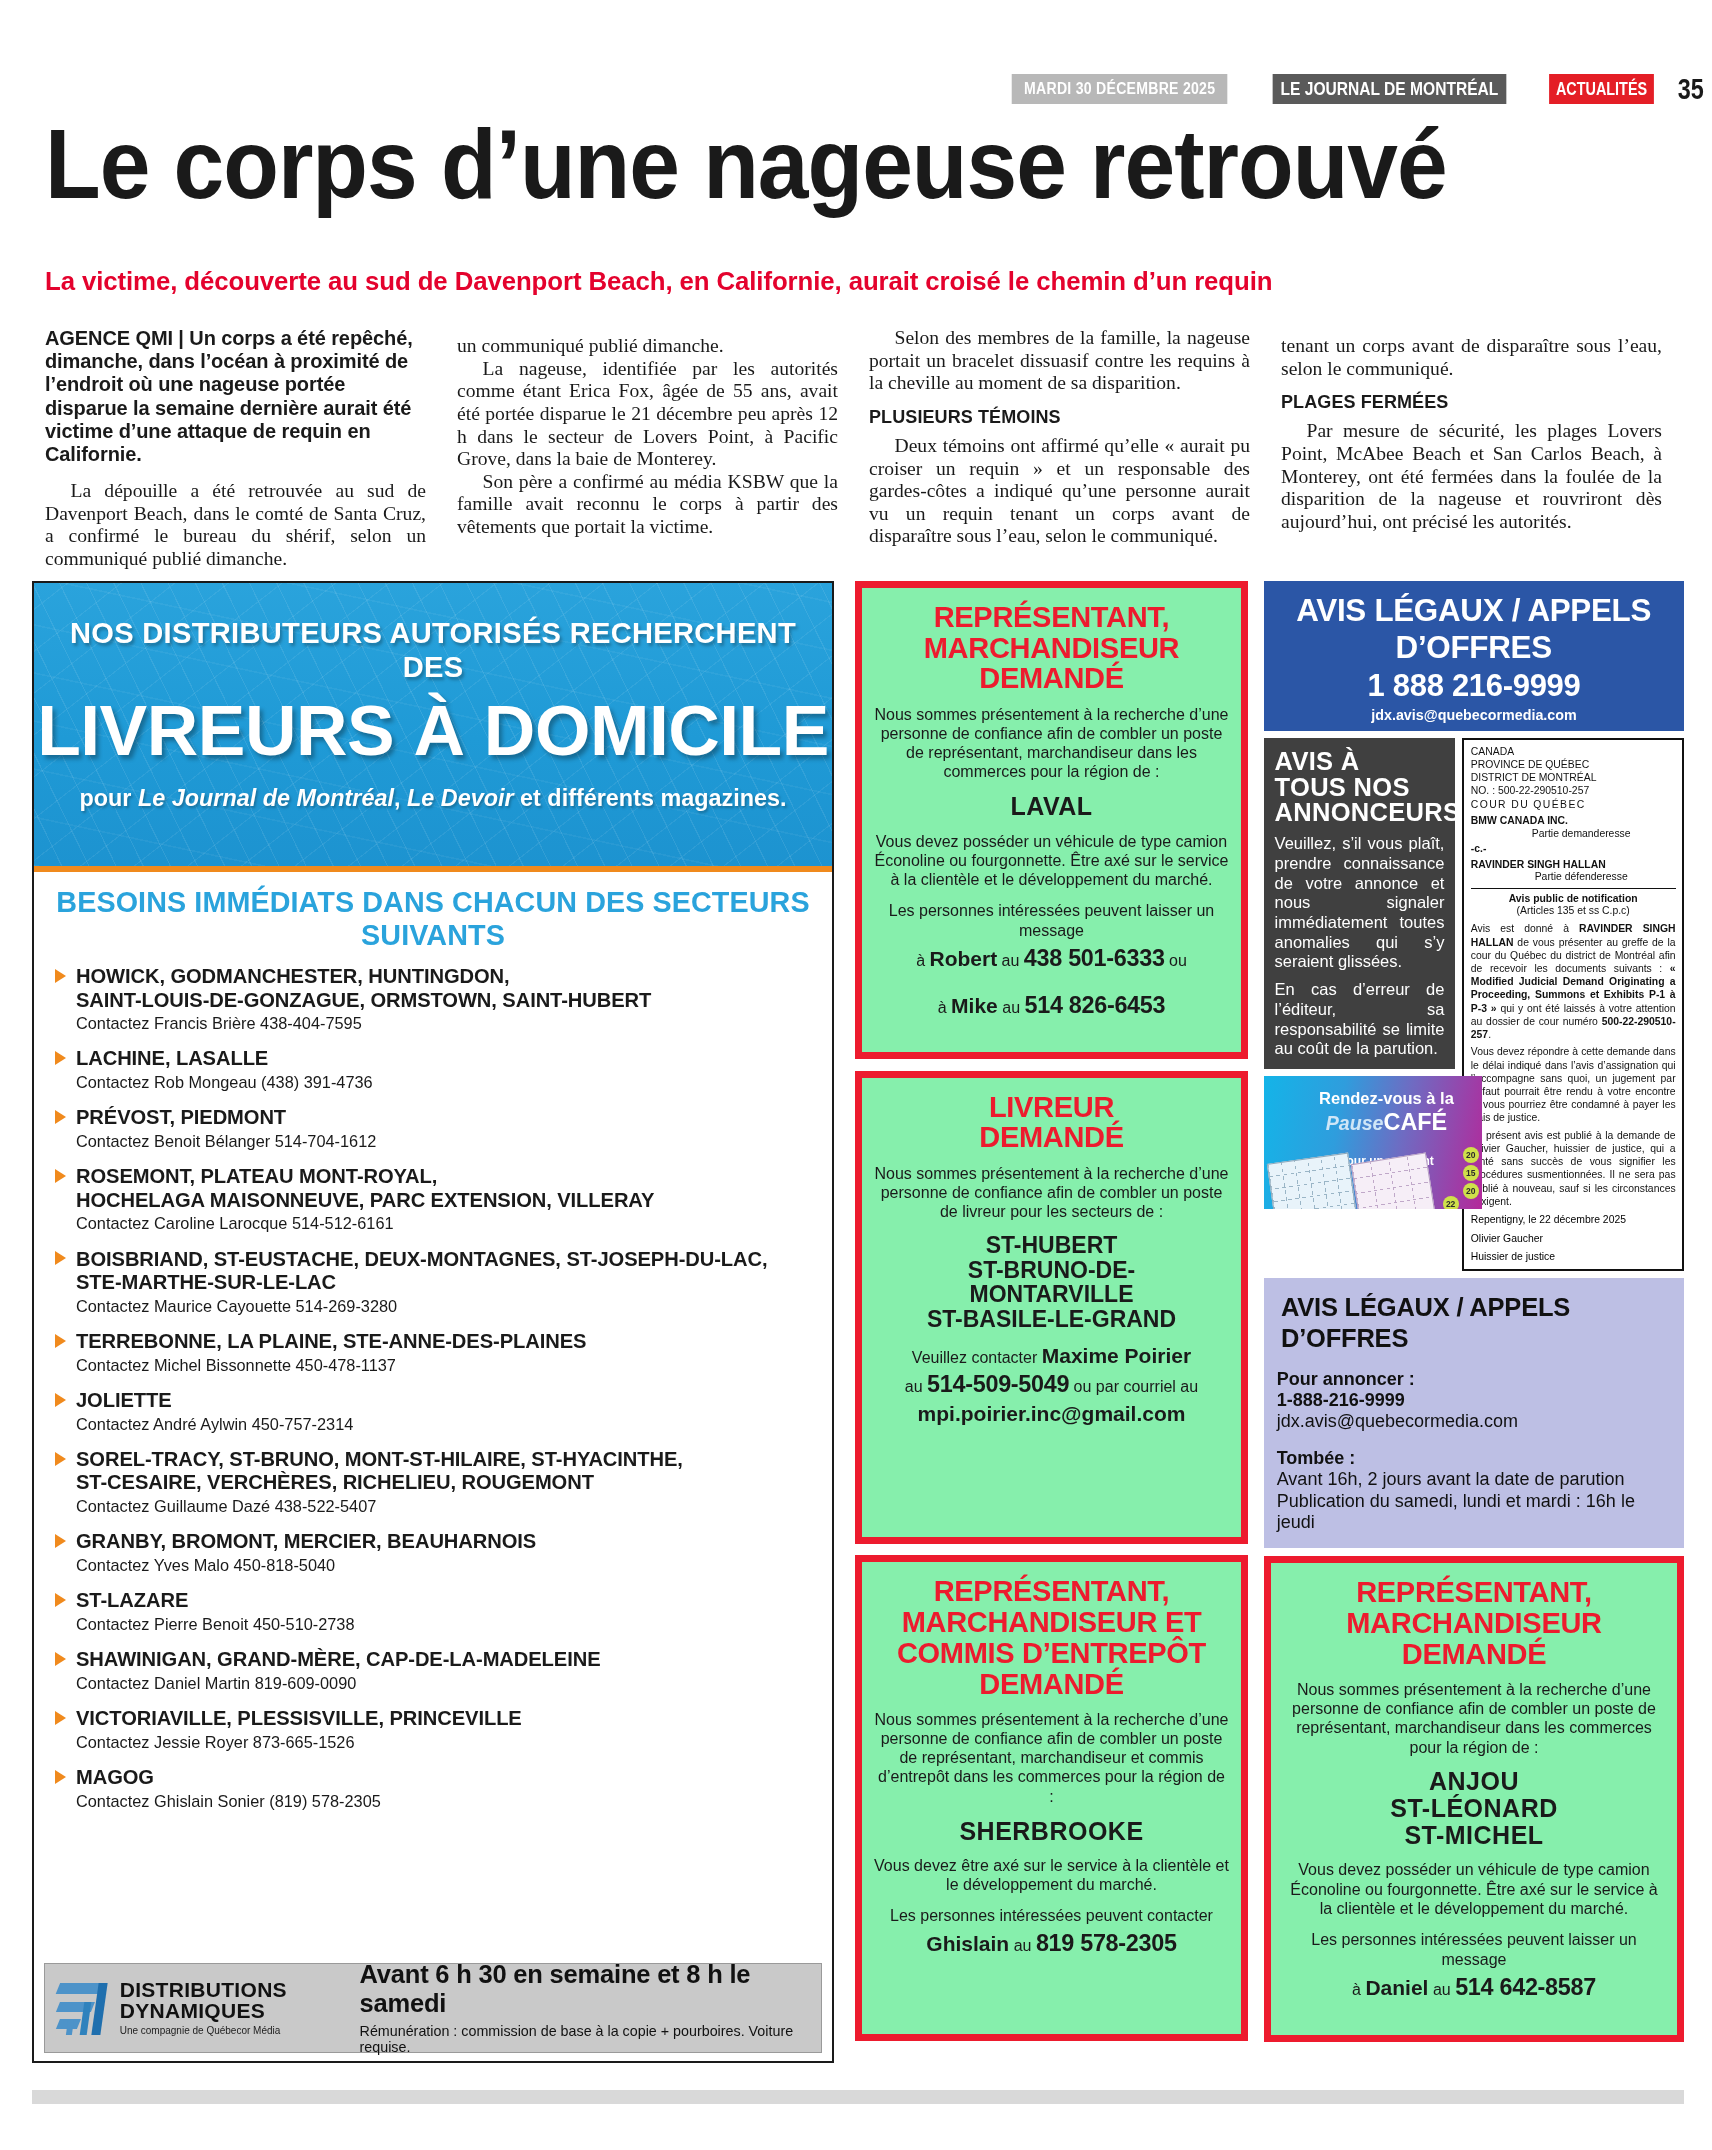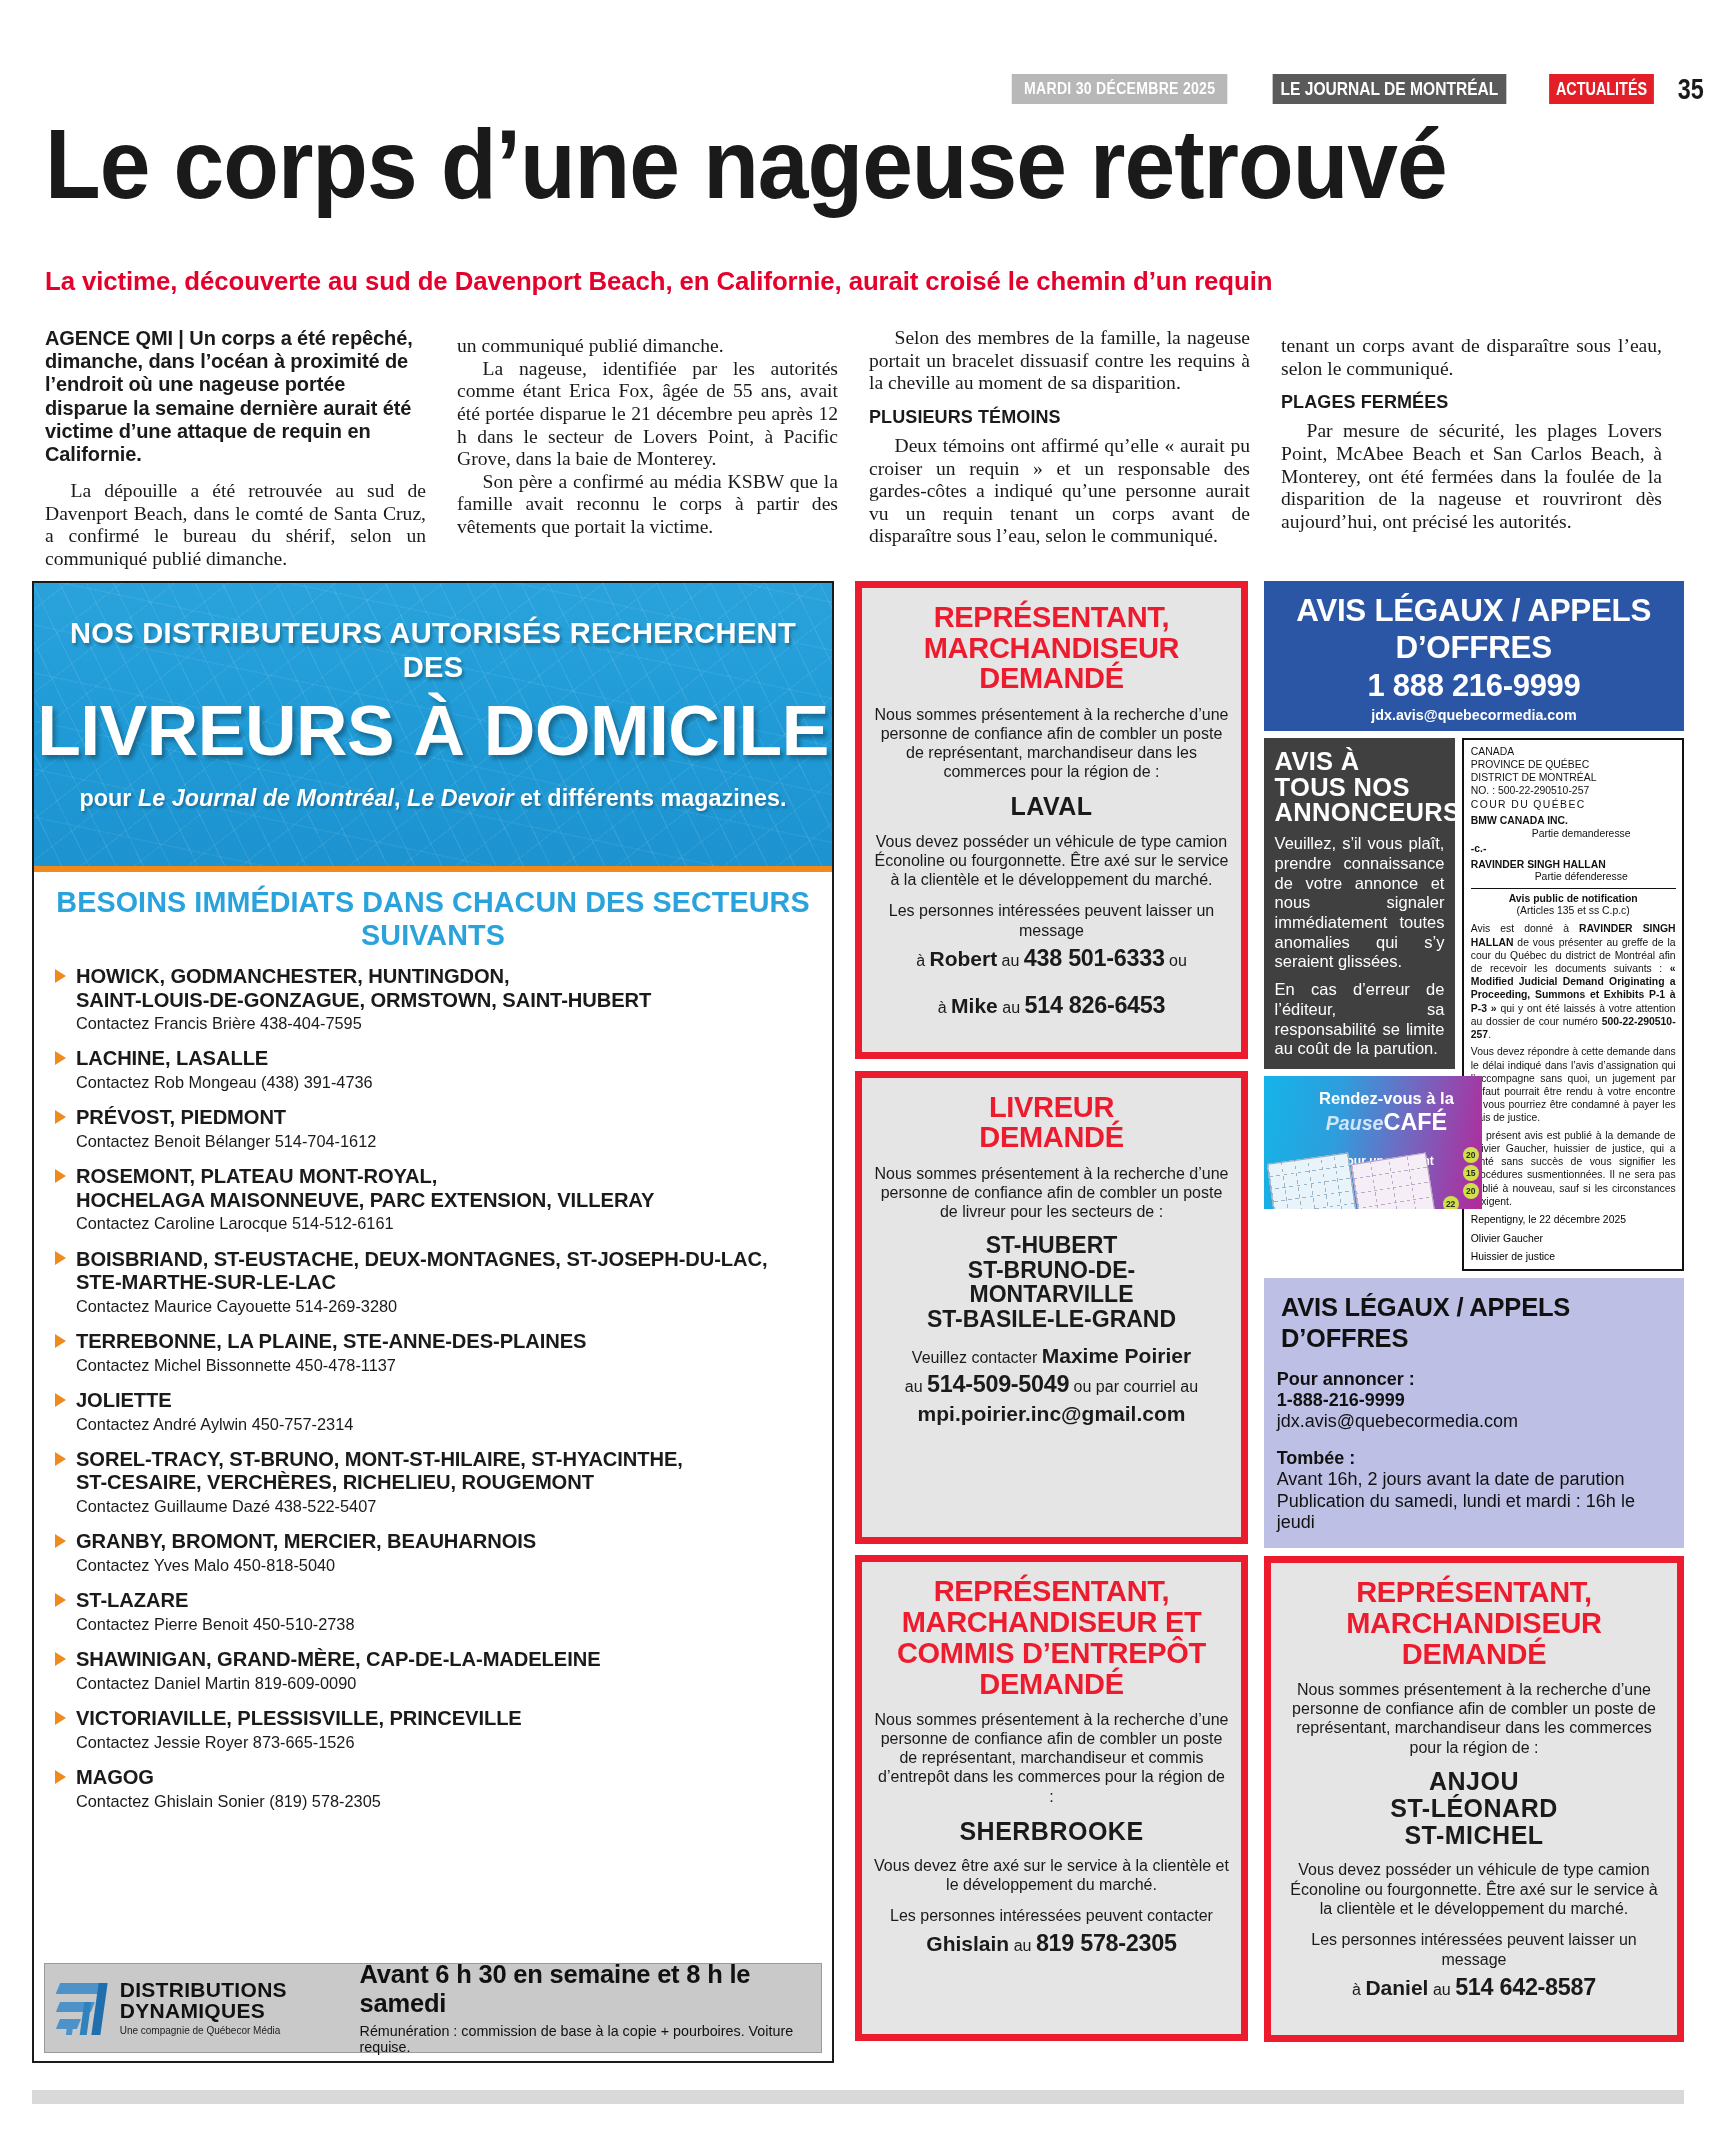--- a/index.html
+++ b/index.html
@@ -102,21 +102,21 @@
   .ddmark .v2{left:24.4px;top:23.4px;width:7.4px;height:33px;background:#2f82bd;transform:skewX(-8deg);}
   .ddmark .v3{left:9.6px;top:40px;width:6.4px;height:16px;background:#4d93c9;transform:skewX(-8deg);}
   .ddtext .t1{font-family:"Liberation Sans Narrow","Liberation Sans",sans-serif;font-weight:bold;font-size:21px;line-height:1.0;color:#111;letter-spacing:0.3px;}
   .ddtext .t2{font-family:"Liberation Sans Narrow","Liberation Sans",sans-serif;font-size:10px;color:#222;margin-top:3.7px;}
   .ddright{flex:1;padding-left:5.3px;}
   .ddright .h{font-family:"Liberation Sans Narrow","Liberation Sans",sans-serif;font-weight:bold;font-size:25.5px;color:#111;letter-spacing:-0.2px;}
   .ddright .s{font-family:"Liberation Sans Narrow","Liberation Sans",sans-serif;font-size:14.3px;color:#111;margin-top:4.8px;}
 
   
   .midcol{position:absolute;left:823px;top:0;width:393px;}
-  .redbox{border:7.4px solid #ed1b2e;background:#e5e5e5;box-sizing:border-box;padding:14px 11.7px 12.7px 11.7px;}
+  .redbox{border:7.4px solid #ed1b2e;background:#86efac;box-sizing:border-box;padding:14px 11.7px 12.7px 11.7px;}
   .rb-title{color:#ed1b2e;font-weight:bold;text-align:center;
      font-family:"Liberation Sans", sans-serif;font-size:29px;line-height:1.06;letter-spacing:-0.3px;}
   .rb-body{font-family:"Liberation Sans Narrow","Liberation Sans",sans-serif;
      font-size:16px;line-height:1.2;text-align:center;color:#1a1a1a;margin-top:10.6px;}
   .rb-region{font-family:"Liberation Sans", sans-serif;font-weight:bold;text-align:center;
      font-size:25px;line-height:1.07;color:#1a1a1a;letter-spacing:0.5px;margin-top:11.7px;}
   .rb-region.tight{font-size:23px;letter-spacing:0px;}
   .rb-note{font-family:"Liberation Sans Narrow","Liberation Sans",sans-serif;
      font-size:16px;line-height:1.2;text-align:center;color:#1a1a1a;margin-top:11.7px;}
   .rb-call{font-family:"Liberation Sans Narrow","Liberation Sans",sans-serif;

